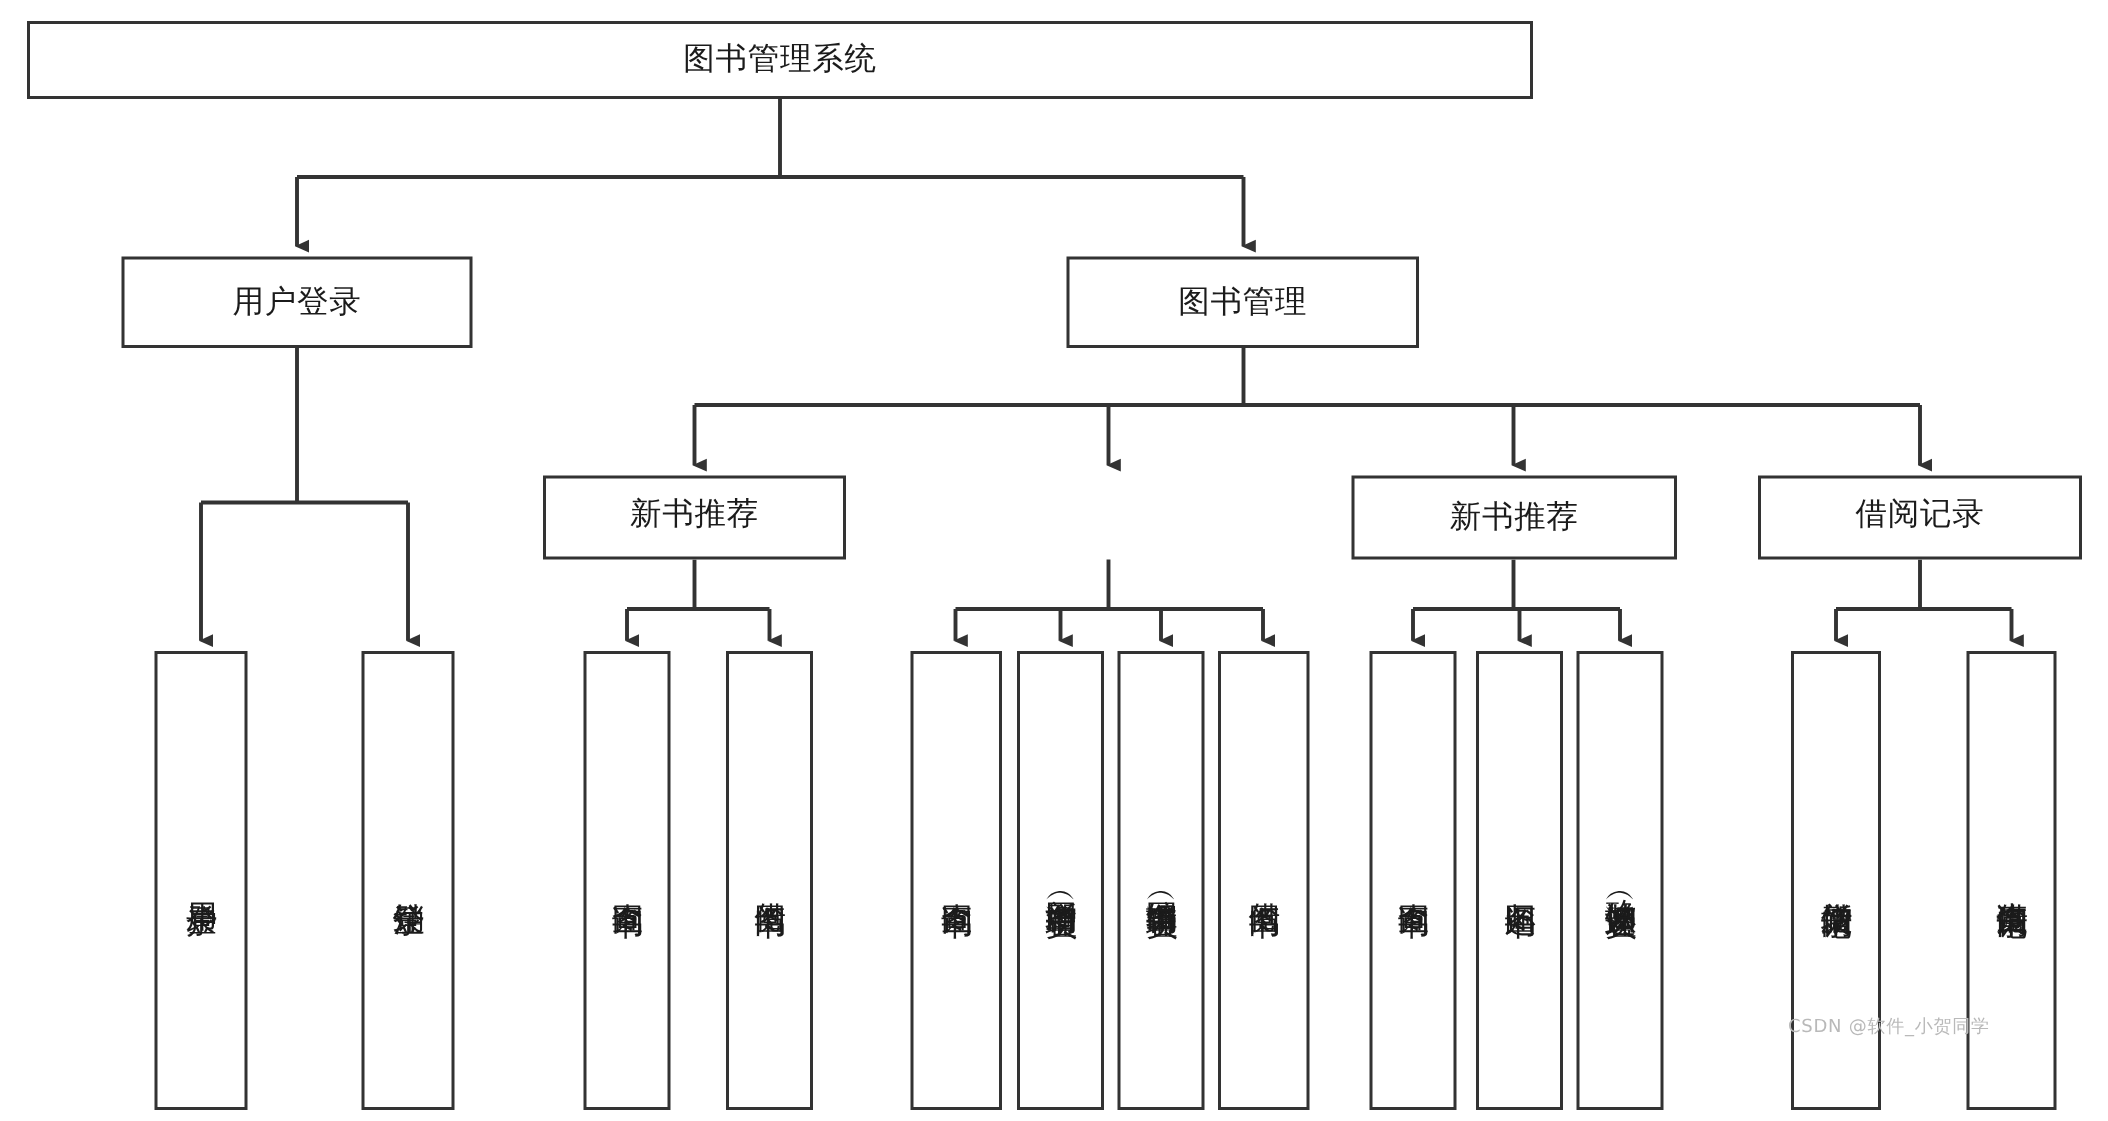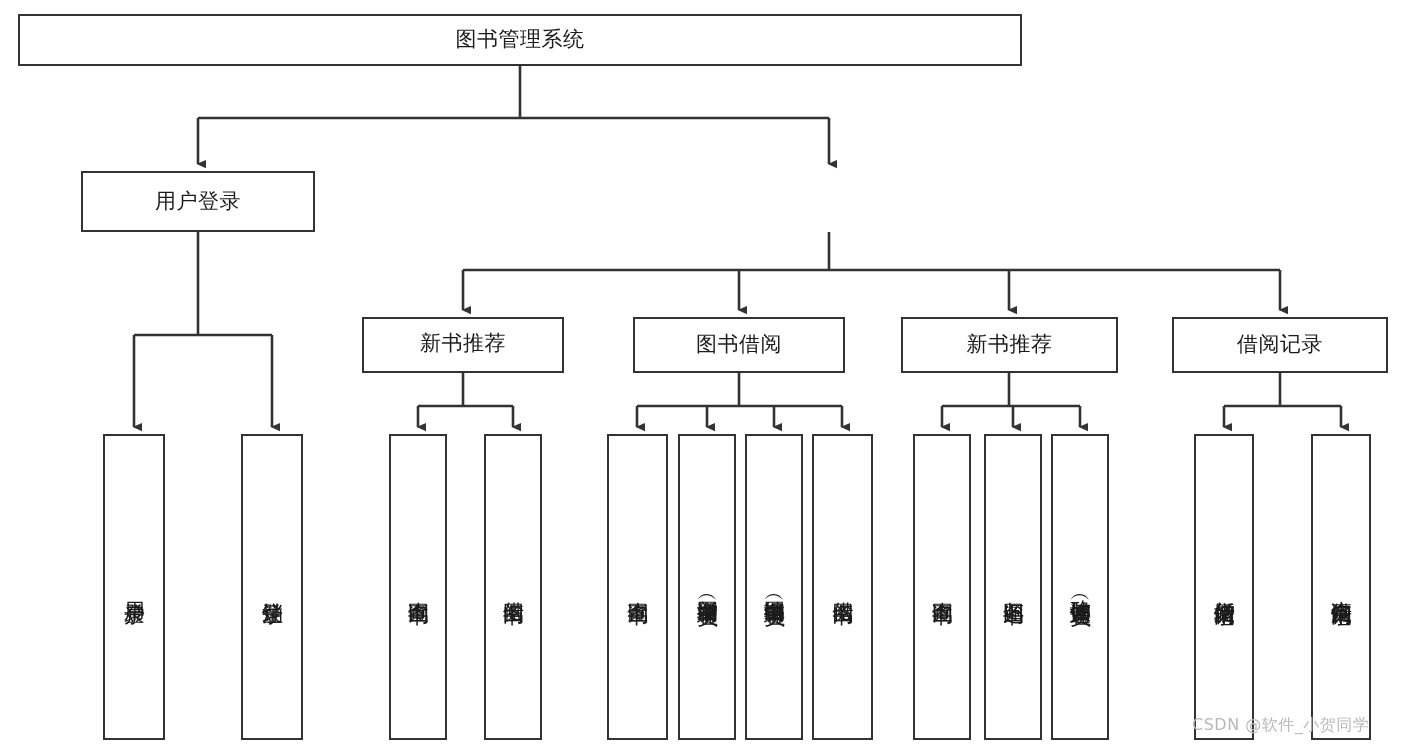--- a/index.html
+++ b/index.html
@@ -54,22 +54,22 @@
     letter-spacing: 1px;
     text-align: center;
     white-space: nowrap;
   }
   .leaf-box {
     align-items: center;
   }
   .watermark {
     position: absolute;
     left: 1192px;
-    top: 715px;
-    font-size: 16px;
+    top: 676px;
+    font-size: 12px;
     color: #b9b9b9;
     white-space: nowrap;
     letter-spacing: 0.5px;
   }
 </style>
 </head>
 <body>
 
 <div id="diagram-root">
 
@@ -126,34 +126,34 @@
   </svg>
 
   <div class="node-box" style="left:18px; top:14px; width:1004px; height:52px;">
     <span class="node-label-h">图书管理系统</span>
   </div>
 
   <div class="node-box" style="left:81px; top:171px; width:234px; height:61px;">
     <span class="node-label-h">用户登录</span>
   </div>
 
+  <div class="node-box" style="left:711px; top:171px; width:235px; height:61px;">
+    <span class="node-label-h">图书管理</span>
+  </div>
 
   <div class="node-box" style="left:362px; top:317px; width:202px; height:56px;font-family:Liberation Mono, monospace;">
     <span class="node-label-h">新书推荐</span>
   </div>
 
-  <div class="node-box" style="left:633px; top:317px; width:212px; height:56px;">
-    <span class="node-label-h">图书借阅</span>
-  </div>
 
   <div class="node-box" style="left:901px; top:317px; width:217px; height:56px;">
     <span class="node-label-h">新书推荐</span>
   </div>
 
-  <div class="node-box" style="left:1172px; top:317px; width:216px; height:56px;">
+  <div class="node-box" style="left:1172px; top:317px; width:216px; height:56px;font-family:Liberation Mono, monospace;">
     <span class="node-label-h">借阅记录</span>
   </div>
 
   <div class="node-box leaf-box" style="left:103px; top:434px; width:62px; height:306px;">
     <span class="node-label-v">用户登录</span>
   </div>
 
   <div class="node-box leaf-box" style="left:241px; top:434px; width:62px; height:306px;">
     <span class="node-label-v">注销登录</span>
   </div>

